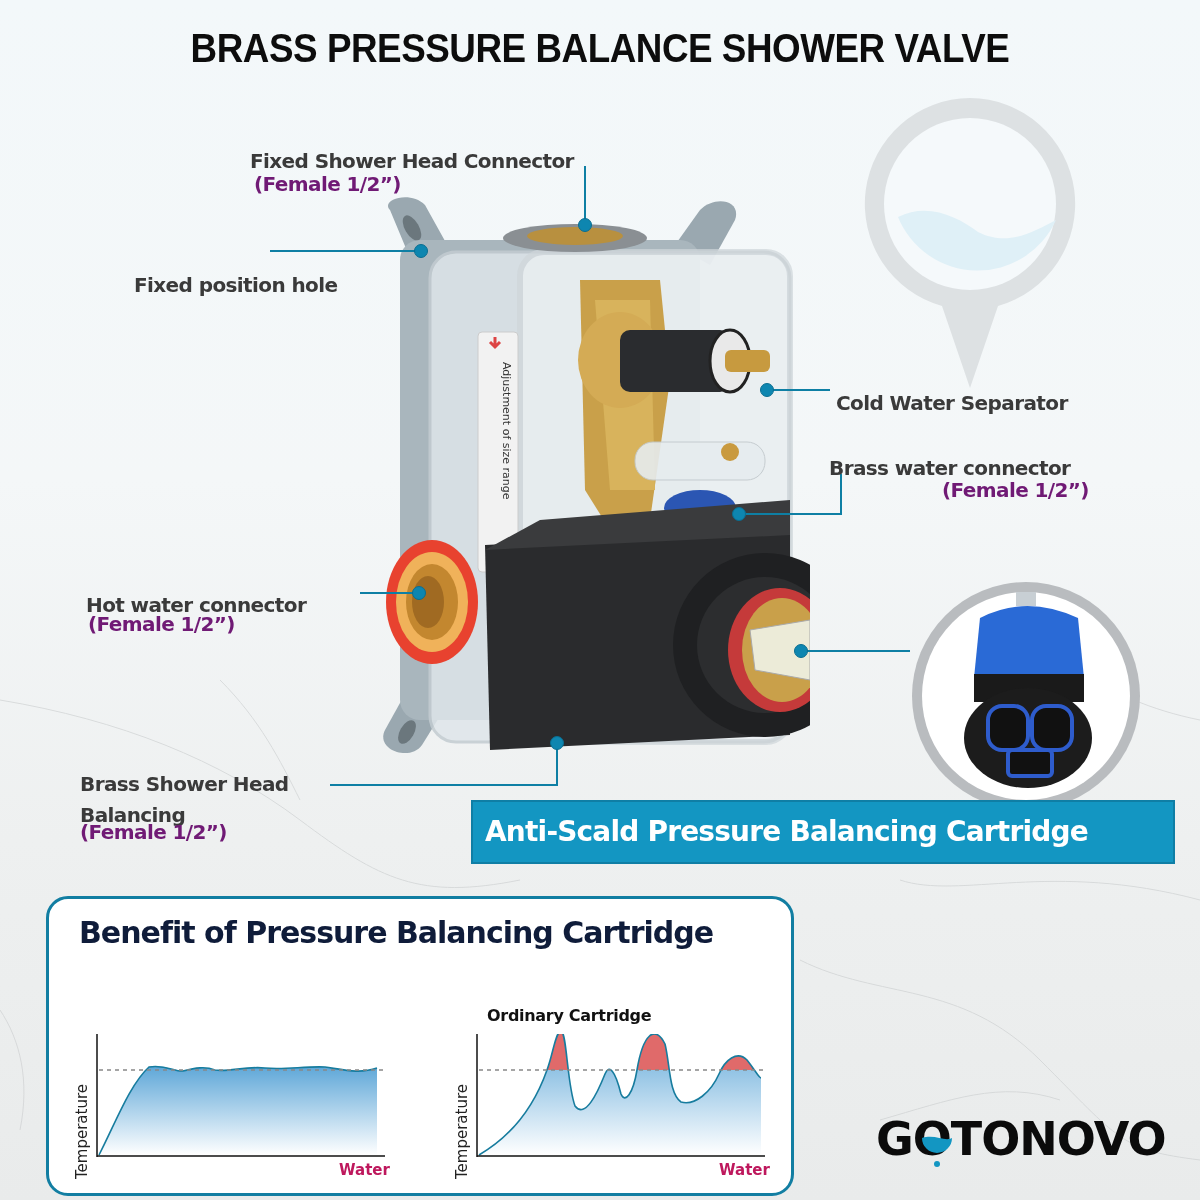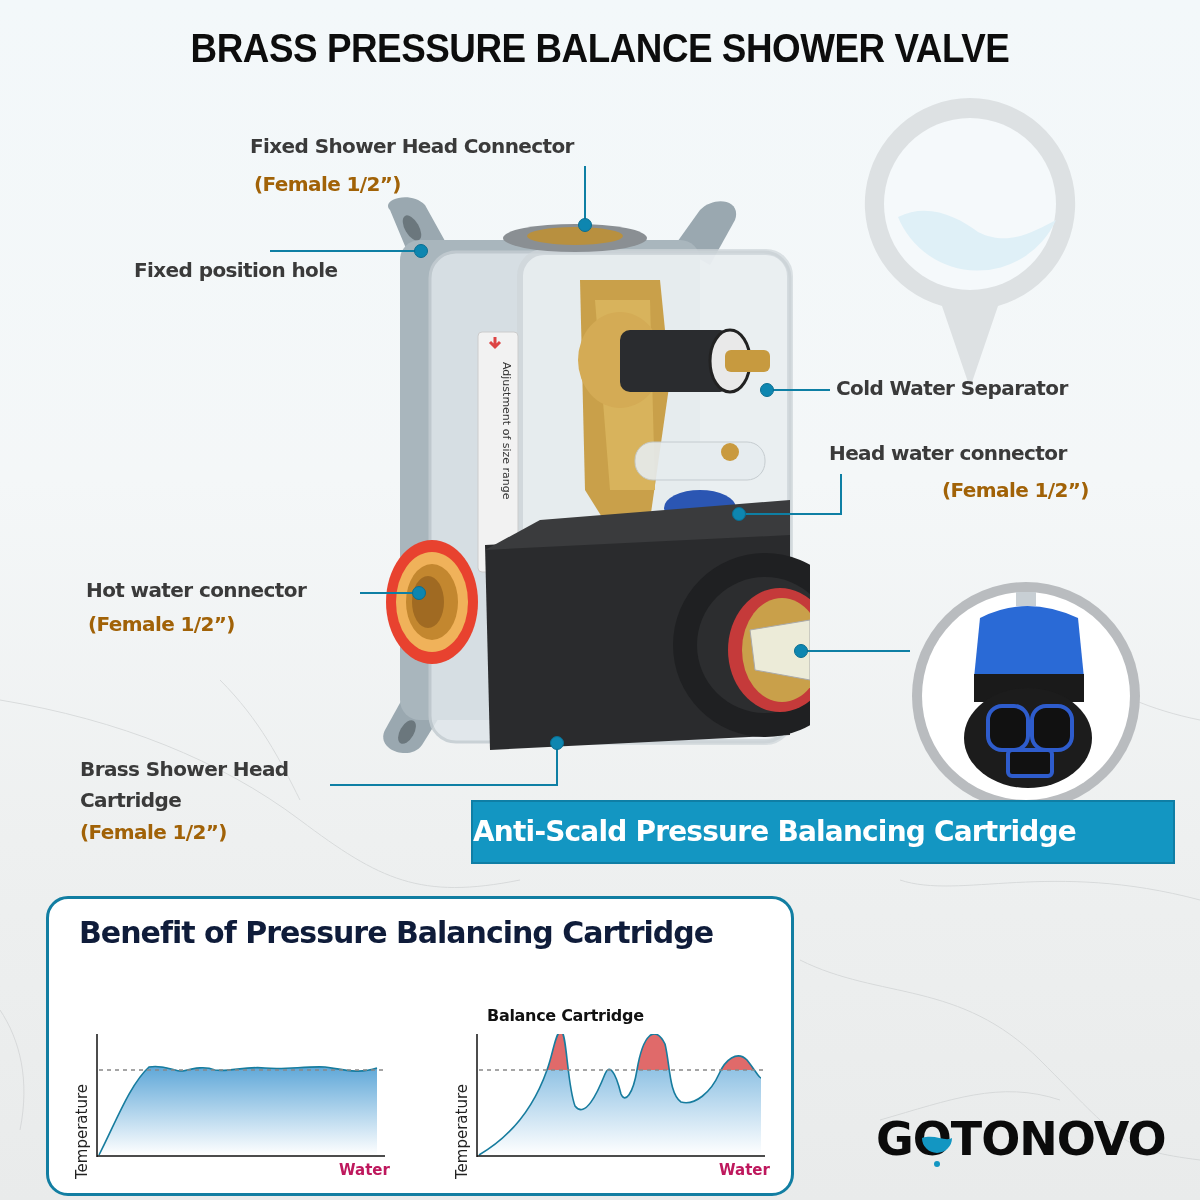--- a/index.html
+++ b/index.html
@@ -10,31 +10,31 @@
     background: linear-gradient(180deg, #f3f8fa 0%, #f4f7f8 40%, #eef0f0 70%, #e9ebeb 100%);
   }
   .marble { position: absolute; left: 0; top: 0; width: 1200px; height: 1200px; pointer-events: none; }
 
   .title {
     position: absolute; left: 0; top: 26px; width: 1200px; text-align: center;
     font-family: "Liberation Sans", sans-serif; font-weight: 700; font-size: 40px;
     letter-spacing: -0.5px; color: #0d0d0d; transform: scaleX(0.92);
   }
 
-  .lbl { position: absolute; font-family: "DejaVu Sans", sans-serif; font-weight: 700; color: #3a3a3a; font-size: 20px; letter-spacing: -0.6px; white-space: nowrap; }
-  .sub { position: absolute; font-family: "DejaVu Sans", sans-serif; font-weight: 700; color: #a16207; font-size: 20px; letter-spacing: -0.6px; white-space: nowrap; }
+  .lbl { position: absolute; font-family: "DejaVu Sans", sans-serif; font-weight: 700; color: #3a3a3a; font-size: 20px; letter-spacing: -0.6px; white-space: nowrap; margin-top: 15px; }
+  .sub { position: absolute; font-family: "DejaVu Sans", sans-serif; font-weight: 700; color: #701a75; font-size: 20px; letter-spacing: -0.6px; white-space: nowrap; }
 
   .leader { position: absolute; background: #0e7fa4; }
   .dot { position: absolute; width: 14px; height: 14px; border-radius: 50%; background: #0e86b0; border: 1px solid #0a6e91; }
 
   .banner {
     position: absolute; left: 471px; top: 800px; width: 704px; height: 64px;
     background: #1396c2; border: 2px solid #0f7ea5;
     color: #fff; font-family: "DejaVu Sans", sans-serif; font-weight: 700;
-    font-size: 28px; letter-spacing: -0.8px; line-height: 60px; padding-left: 0; white-space: nowrap;
+    font-size: 28px; letter-spacing: -0.8px; line-height: 60px; padding-left: 12px; white-space: nowrap;
   }
 
   .benefit-box {
     position: absolute; left: 46px; top: 896px; width: 748px; height: 300px;
     background: #ffffff; border: 3px solid #127ea2; border-radius: 22px;
   }
   .benefit-title {
     position: absolute; left: 30px; top: 16px; font-family: "DejaVu Sans", sans-serif;
     font-weight: 700; font-size: 30px; color: #0f1c3a; letter-spacing: -1px; white-space: nowrap;
   }
@@ -135,26 +135,26 @@
 <div class="leader" style="left:556px;top:742px;width:2px;height:44px"></div>
 <div class="dot" style="left:550px;top:736px"></div>
 
 <div class="leader" style="left:800px;top:650px;width:110px;height:2px"></div>
 <div class="dot" style="left:794px;top:644px"></div>
 
 <div class="lbl" style="left:250px;top:134px">Fixed Shower Head Connector</div>
 <div class="sub" style="left:254px;top:172px">(Female 1/2”)</div>
 <div class="lbl" style="left:134px;top:258px">Fixed position hole</div>
 <div class="lbl" style="left:836px;top:376px">Cold Water Separator</div>
-<div class="lbl" style="left:829px;top:441px">Head water connector</div>
+<div class="lbl" style="left:829px;top:441px">Brass water connector</div>
 <div class="sub" style="left:942px;top:478px">(Female 1/2”)</div>
 <div class="lbl" style="left:86px;top:578px">Hot water connector</div>
 <div class="sub" style="left:88px;top:612px">(Female 1/2”)</div>
 <div class="lbl" style="left:80px;top:757px">Brass Shower Head</div>
-<div class="lbl" style="left:80px;top:788px">Cartridge</div>
+<div class="lbl" style="left:80px;top:788px">Balancing</div>
 <div class="sub" style="left:80px;top:820px">(Female 1/2”)</div>
 
 <svg style="position:absolute;left:908px;top:578px" width="236" height="236" viewBox="0 0 236 236">
   <circle cx="118" cy="118" r="114" fill="#b9bcbf"></circle>
   <circle cx="118" cy="118" r="104" fill="#ffffff"></circle>
   <rect x="108" y="14" width="20" height="14" fill="#c8cfd4"></rect>
   <path d="M72 40 Q118 16 170 40 L176 100 L66 100 Z" fill="#2a6ad6"></path>
   <rect x="66" y="96" width="110" height="28" fill="#1a1a1a"></rect>
   <ellipse cx="120" cy="160" rx="64" ry="50" fill="#1c1c1c"></ellipse>
   <rect x="80" y="128" width="40" height="44" rx="14" fill="#111" stroke="#2e5ccc" stroke-width="4"></rect>
@@ -176,21 +176,21 @@
         <stop offset="1" stop-color="#ffffff"></stop>
       </linearGradient>
     </defs>
     <path d="M4 121 C20 90 35 50 54 33 C70 30 80 38 88 37 C100 34 110 32 120 36 C135 38 150 32 170 34 C190 36 210 32 230 33 C250 36 265 40 282 34 L282 121 Z" fill="url(#blueFade)"></path>
     <path d="M4 121 C20 90 35 50 54 33 C70 30 80 38 88 37 C100 34 110 32 120 36 C135 38 150 32 170 34 C190 36 210 32 230 33 C250 36 265 40 282 34" fill="none" stroke="#177c9e" stroke-width="1.6"></path>
     <line x1="4" y1="36" x2="288" y2="36" stroke="#888" stroke-width="1.5" stroke-dasharray="4 4"></line>
     <line x1="2" y1="0" x2="2" y2="123" stroke="#111" stroke-width="1.5"></line>
     <line x1="2" y1="122" x2="290" y2="122" stroke="#111" stroke-width="1.5"></line>
   </svg>
 
-  <div class="chart-title" style="left:438px;top:106px;width:240px">Balance Cartridge</div>
+  <div class="chart-title" style="left:438px;top:106px;width:240px">Ordinary Cartridge</div>
   <div class="ylab" style="left:404px;top:280px">Temperature</div>
   <div class="xlab" style="left:670px;top:262px">Water</div>
   <svg style="position:absolute;left:426px;top:135px" width="292" height="130" viewBox="0 0 292 130">
     <defs>
       <linearGradient id="blueFade2" x1="0" y1="0" x2="0" y2="1">
         <stop offset="0" stop-color="#5ea7d8"></stop>
         <stop offset="1" stop-color="#ffffff"></stop>
       </linearGradient>
       <clipPath id="above">
           <rect x="0" y="0" width="292" height="36"></rect>

